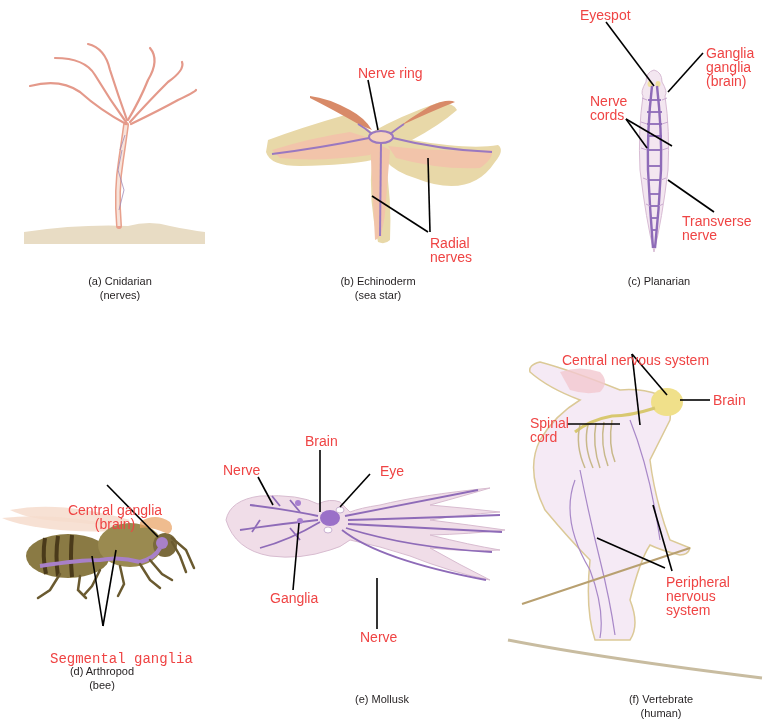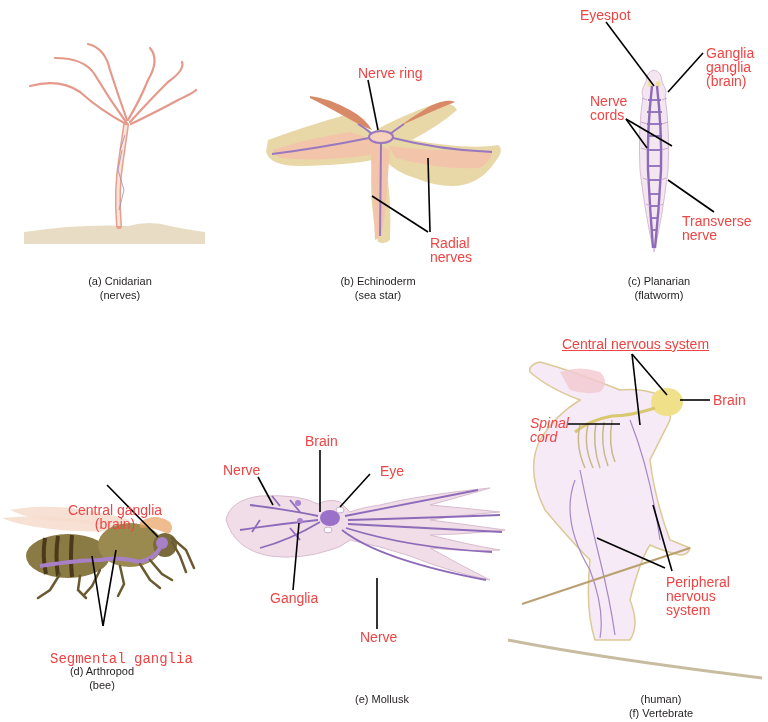--- a/index.html
+++ b/index.html
@@ -203,47 +203,46 @@
   <div>(brain)</div>
 </div>
 <div class="lbl" style="left:50px;top:652px;font-family:Liberation Mono, monospace;">Segmental ganglia</div>
 
 <div class="lbl" style="left:305px;top:434px;">Brain</div>
 <div class="lbl" style="left:223px;top:463px;">Nerve</div>
 <div class="lbl" style="left:380px;top:464px;">Eye</div>
 <div class="lbl" style="left:270px;top:591px;">Ganglia</div>
 <div class="lbl" style="left:360px;top:630px;">Nerve</div>
 
-<div class="lbl" style="left:562px;top:337px;text-decoration:underline;">Central nervous system</div>
+<div class="lbl" style="left:562px;top:353px;">Central nervous system</div>
 <div class="lbl" style="left:713px;top:393px;">Brain</div>
-<div class="lbl" style="left:530px;top:416px;font-style:italic;">
+<div class="lbl" style="left:530px;top:416px;">
   <div>Spinal</div>
   <div>cord</div>
 </div>
 <div class="lbl" style="left:666px;top:575px;">
   <div>Peripheral</div>
   <div>nervous</div>
   <div>system</div>
 </div>
 
 <div class="cap" style="left:40px;top:274px;">
   <span>(a) Cnidarian</span>
   <span>(nerves)</span>
 </div>
 <div class="cap" style="left:298px;top:274px;">
   <span>(b) Echinoderm</span>
   <span>(sea star)</span>
 </div>
 <div class="cap" style="left:579px;top:274px;">
   <span>(c) Planarian</span>
-  <span>(flatworm)</span>
 </div>
 <div class="cap" style="left:22px;top:664px;text-align:center;">
   <span>(d) Arthropod</span>
   <span>(bee)</span>
 </div>
 <div class="cap" style="left:302px;top:692px;">
   <span>(e) Mollusk</span>
 </div>
 <div class="cap" style="left:581px;top:692px;">
+  <span>(f) Vertebrate</span>
   <span>(human)</span>
-  <span>(f) Vertebrate</span>
 </div>
 
 </body></html>

